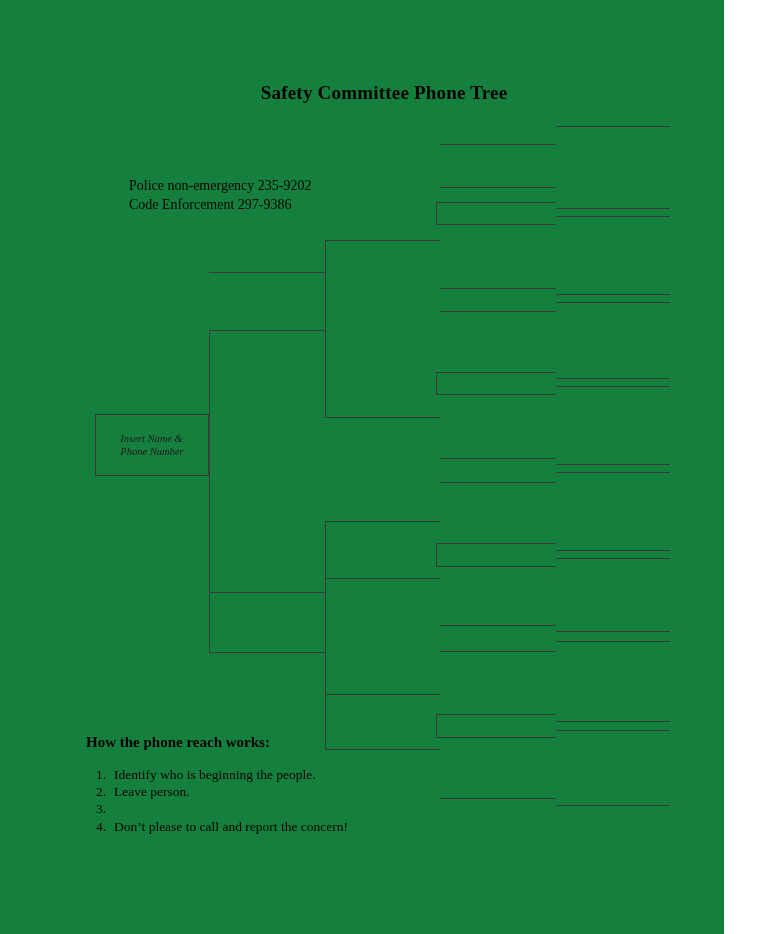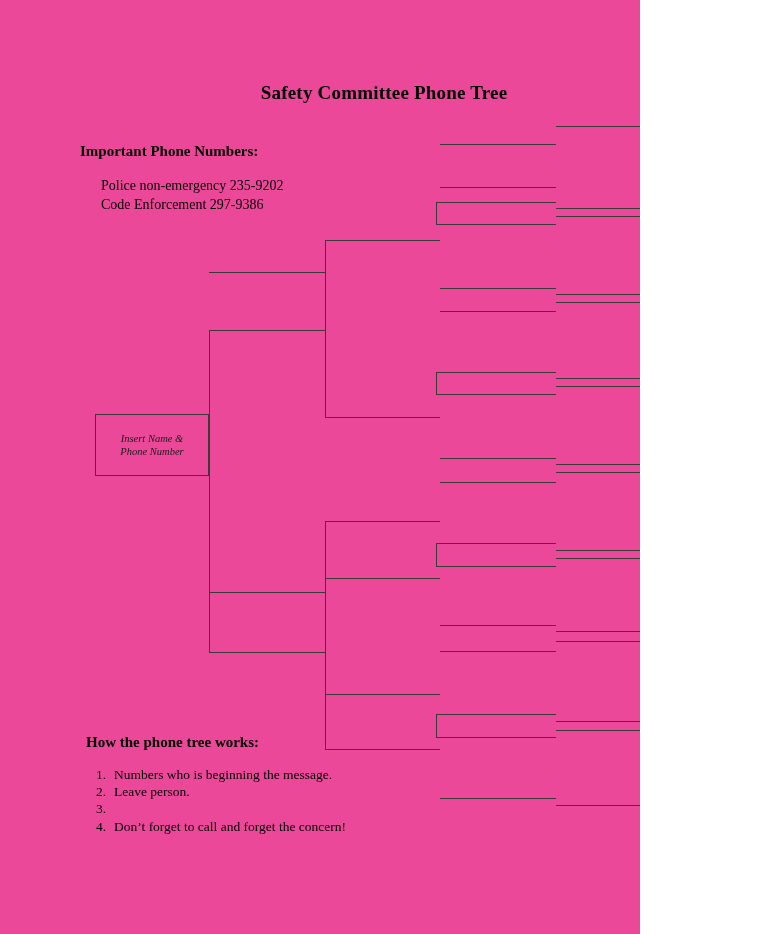--- a/index.html
+++ b/index.html
@@ -7,23 +7,23 @@
     margin: 0;
     padding: 0;
     background: #ffffff;
   }
   body {
     font-family: "Liberation Serif", "DejaVu Serif", serif;
     color: #000000;
   }
   #page {
     position: relative;
-    width: 640px;
+    width: 724px;
     height: 934px;
-    background: #ec4899;
+    background: #15803d;
     overflow: hidden;
   }
 
   
   #doc-title {
     position: absolute;
     left: 0;
     top: 82px;
     width: 768px;
     text-align: center;
@@ -38,21 +38,21 @@
     font-size: 15px;
     font-weight: bold;
   }
   #phone-numbers-list {
     position: absolute;
     left: 101px;
     top: 176px;
     font-size: 14px;
     line-height: 19px;
   }
-  #phone-numbers-list div { white-space: nowrap; }
+  #phone-numbers-list div { white-space: nowrap; margin-left: 28px; }
 
   #how-it-works-heading {
     position: absolute;
     left: 86px;
     top: 734px;
     font-size: 15px;
     font-weight: bold;
   }
   #how-it-works-list {
     position: absolute;
@@ -96,33 +96,32 @@
     border: 1.3px solid #3a3a3a;
     box-sizing: border-box;
     display: flex;
     align-items: center;
     justify-content: center;
   }
   #root-box-label {
     font-style: italic;
     font-size: 10.5px;
     line-height: 13px;
-    text-align: center;
+    text-align: left;
     white-space: pre-line;
     color: #1a1a1a;
   }
 </style>
 </head>
 <body>
 
 <div id="page">
 
   <div id="doc-title">Safety Committee Phone Tree</div>
 
-  <div id="phone-numbers-heading">Important Phone Numbers:</div>
 
   <div id="phone-numbers-list">
     <div>Police non-emergency 235-9202</div>
     <div>Code Enforcement 297-9386</div>
   </div>
 
   <div id="root-box">
     <span id="root-box-label">Insert Name &amp;
 Phone Number</span>
   </div>
@@ -186,33 +185,33 @@
 
   <div class="vline" style="left:436px; top:714px; height:23px;"></div>
   <div class="hline" style="left:436px; top:714px; width:120px;"></div>
   <div class="hline" style="left:436px; top:737px; width:120px;"></div>
   <div class="hline" style="left:556px; top:721px; width:114px;"></div>
   <div class="hline" style="left:556px; top:730px; width:114px;"></div>
 
   <div class="hline" style="left:440px; top:798px; width:116px;"></div>
   <div class="hline" style="left:556px; top:805px; width:114px;"></div>
 
-  <div id="how-it-works-heading">How the phone tree works:</div>
+  <div id="how-it-works-heading">How the phone reach works:</div>
 
   <div id="how-it-works-list">
     <div class="step-row">
       <span class="step-num">1.</span>
-      <span class="step-text">Numbers who is beginning the message.</span>
+      <span class="step-text">Identify who is beginning the people.</span>
     </div>
     <div class="step-row">
       <span class="step-num">2.</span>
       <span class="step-text">Leave person.</span>
     </div>
     <div class="step-row">
       <span class="step-num">3.</span>
     </div>
     <div class="step-row">
       <span class="step-num">4.</span>
-      <span class="step-text">Don’t forget to call and forget the concern!</span>
+      <span class="step-text">Don’t please to call and report the concern!</span>
     </div>
   </div>
 
 </div>
 
 </body></html>

